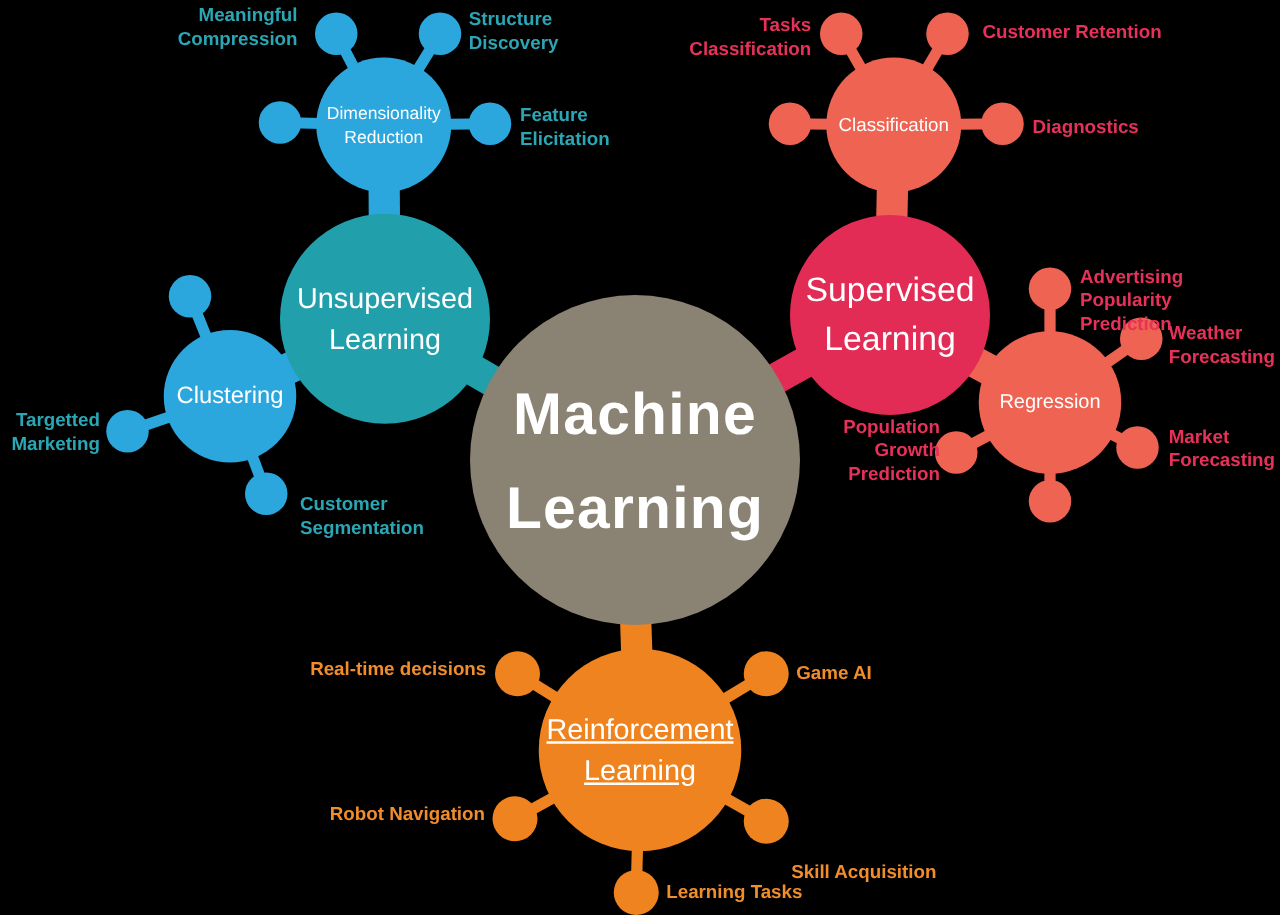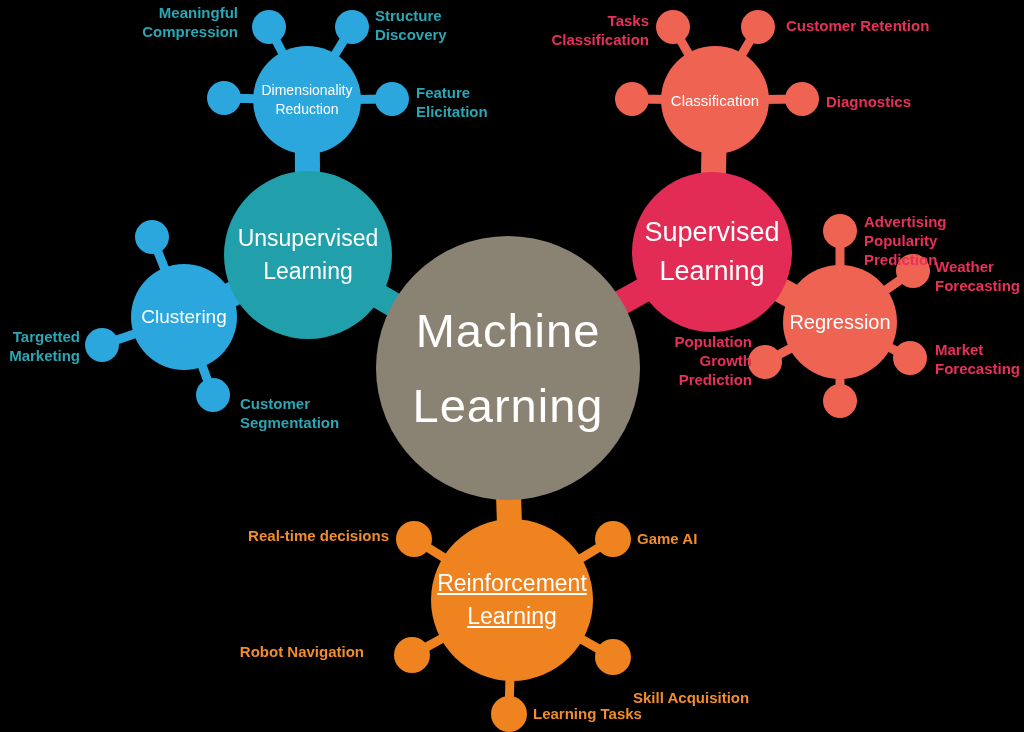--- a/index.html
+++ b/index.html
@@ -9,39 +9,39 @@
   line.neck { stroke-width:25; }
   line.stem { stroke-width:9; }
   .sk-lb { stroke:var(--light_blue); } .fl-lb { fill:var(--light_blue); }
   .sk-tl { stroke:var(--teal); }
   .sk-cr { stroke:var(--crimson); }
   .sk-sa { stroke:var(--salmon); }  .fl-sa { fill:var(--salmon); }
   .sk-or { stroke:var(--orange); }  .fl-or { fill:var(--orange); }
   .hub { position:absolute; border-radius:50%; display:flex; align-items:center; justify-content:center;
          text-align:center; color:var(--node_text); }
   .hub span { white-space:pre-line; display:block; }
-  .bg-taupe { background:var(--taupe); }
+  .bg-taupe { background:var(--taupe);font-weight:bold; }
   .bg-teal { background:var(--teal); }
   .bg-crimson { background:var(--crimson); }
   .bg-salmon { background:var(--salmon); }
   .bg-orange { background:var(--orange); }
   .bg-lblue { background:var(--light_blue); }
   .lbl { position:absolute; font-weight:700; font-size:15px; line-height:1.27; white-space:pre-line; }
   .ra { text-align:right; }
   .t-teal { color:var(--teal_text); }
   .t-crimson { color:var(--crimson_text); }
   .t-orange { color:var(--orange_text); }
   .f-ml { font-size:47px; line-height:1.6; letter-spacing:1px; }
   .f-unsup { font-size:23px; line-height:1.45; }
   .f-sup { font-size:27px; line-height:1.45; }
   .f-reinf { font-size:23px; line-height:1.45;text-decoration:underline; }
   .f-dimred { font-size:14px; line-height:1.35; }
   .f-clus { font-size:19px; }
   .f-class { font-size:15px; }
-  .f-regr { font-size:20px; }
+  .f-regr { font-size:16px; }
 </style>
 </head>
 <body>
 
 <div class="stage">
 
   <svg class="links" width="1024" height="732" viewBox="0 0 1024 732">
 
     <line class="neck sk-lb" x1="307" y1="100" x2="308" y2="250"></line>
     <line class="neck sk-lb" x1="184" y1="317" x2="300" y2="262"></line>
@@ -159,17 +159,17 @@
   <div class="lbl t-crimson" style="left:935px; top:257px;">Weather
 Forecasting</div>
   <div class="lbl t-crimson" style="left:935px; top:340px;">Market
 Forecasting</div>
   <div class="lbl t-crimson ra" style="right:272px; top:332px;">Population
 Growth
 Prediction</div>
 
   <div class="lbl t-orange ra" style="right:635px; top:526px;">Real-time decisions</div>
   <div class="lbl t-orange" style="left:637px; top:529px;">Game AI</div>
-  <div class="lbl t-orange ra" style="right:660px; top:642px;">Robot Navigation</div>
+  <div class="lbl t-orange ra" style="right:636px; top:642px;">Robot Navigation</div>
   <div class="lbl t-orange" style="left:633px; top:688px;">Skill Acquisition</div>
   <div class="lbl t-orange" style="left:533px; top:704px;">Learning Tasks</div>
 
 </div>
 
 </body></html>

